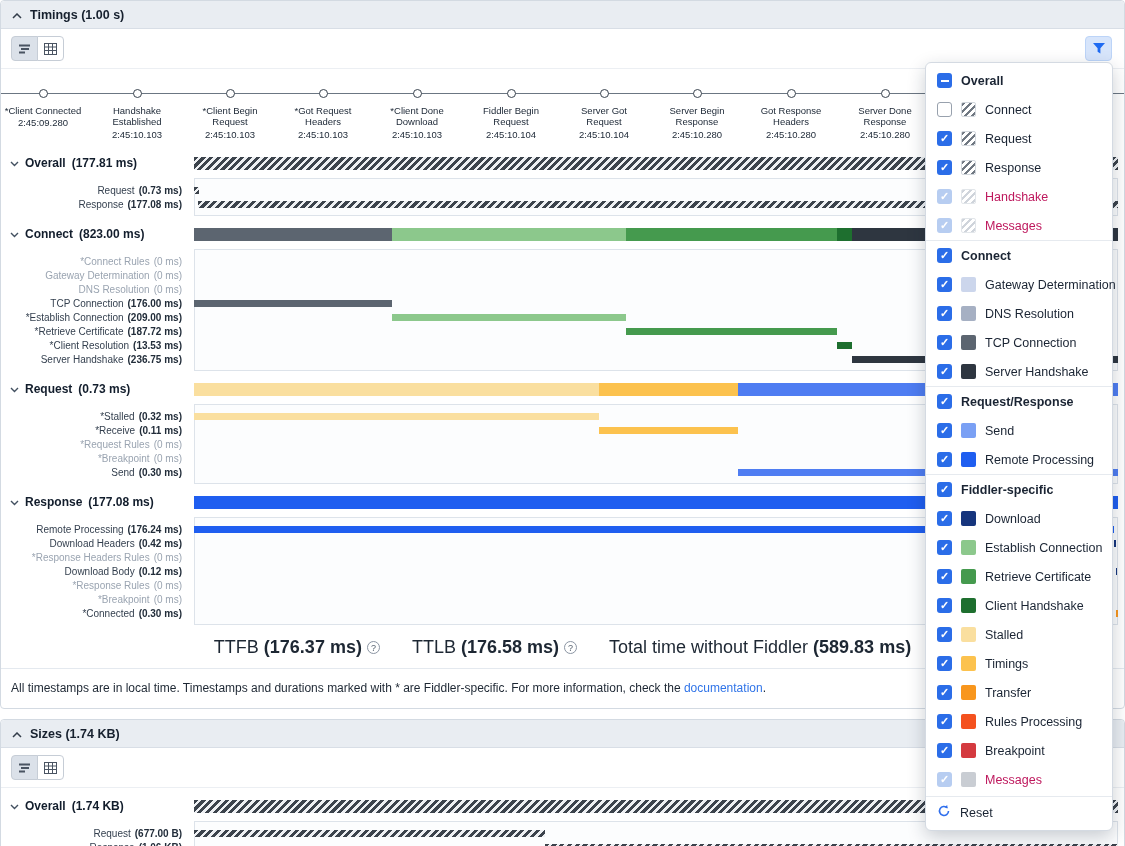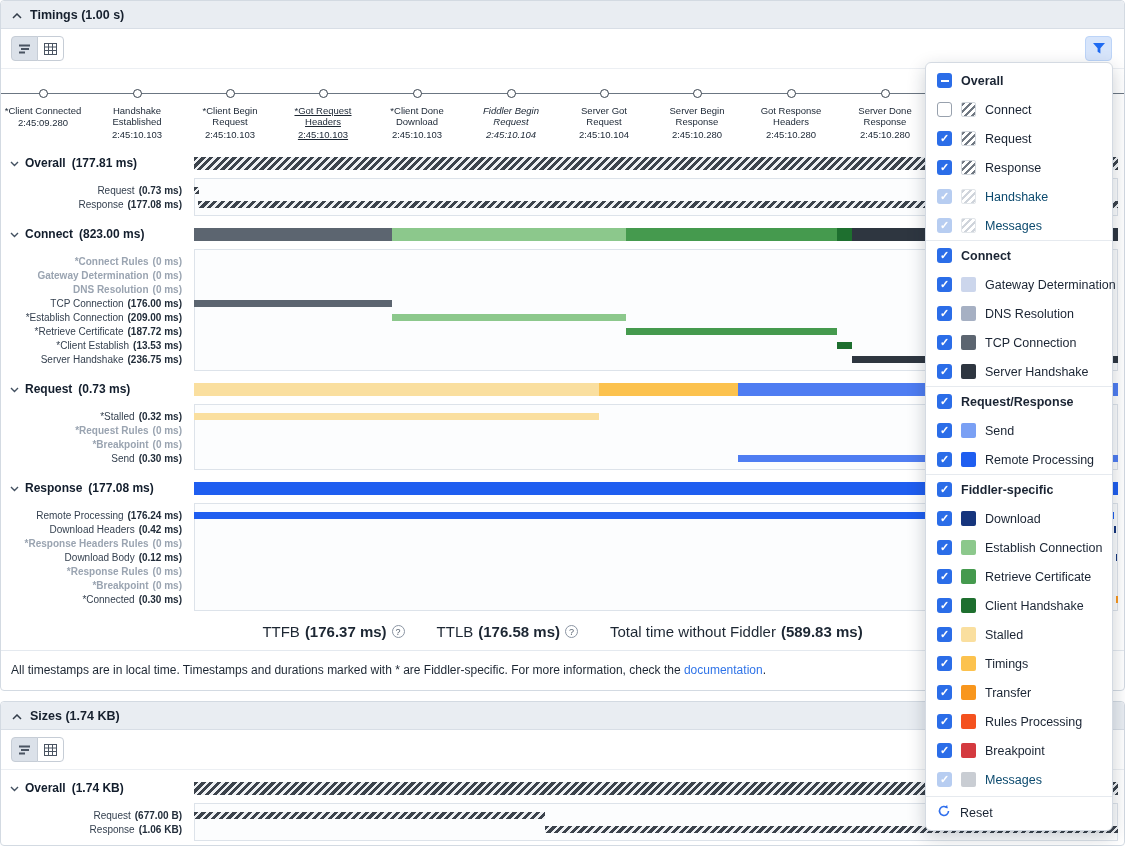--- a/index.html
+++ b/index.html
@@ -36,40 +36,40 @@
   .bararea.summary{height:13px;}
   .bararea.sub{height:7px;}
   .bar{position:absolute;top:0;height:100%;}
   .hatch{background:repeating-linear-gradient(135deg,#3c434c 0 3px,#eef0f3 3px 5.5px);}
   .subrows{position:relative;padding:5px 0;margin-bottom:4px;}
   .subbox{position:absolute;left:193px;right:6px;top:0;bottom:0;background:#fcfdfe;border:1px solid #dde3ea;box-sizing:border-box;}
   .subrow{display:flex;align-items:center;height:14px;}
   .sublabel{display:flex;justify-content:flex-end;align-items:center;gap:4px;padding-right:12px;font-size:10px;}
   .row-name{color:#333f4e;}
   .row-val{font-weight:bold;color:#222d3a;}
-  .sublabel.muted .row-name,.sublabel.muted .row-val{color:#9aa4b1;font-weight:bold;}
+  .sublabel.muted .row-name,.sublabel.muted .row-val{color:#9aa4b1;font-weight:normal;}
 
   
-  .stats{display:flex;justify-content:center;gap:32px;align-items:center;margin:12px 0 2px;font-size:15px;}
+  .stats{display:flex;justify-content:center;gap:32px;align-items:center;margin:12px 0 2px;font-size:18px;}
   .stat{display:inline-flex;align-items:center;gap:5px;}
   .stat-val{font-weight:bold;}
   .helpdot{display:none;}
   .helpdot.help{display:inline-flex;width:13px;height:13px;box-sizing:border-box;border:1px solid #8b95a3;border-radius:50%;
     align-items:center;justify-content:center;font-size:9px;color:#55606e;cursor:pointer;}
   .helpdot.help::after{content:"?";}
   .note{border-top:1px solid #e4e9ef;margin-top:10px;padding:12px 10px 13px;font-size:12px;color:#1d2733;}
   .note a{color:#3074e8;text-decoration:none;cursor:pointer;}
 
   
   .dropdown{position:absolute;left:925px;top:62px;width:188px;box-sizing:border-box;background:#fff;border:1px solid #d4dae2;
     border-radius:6px;box-shadow:0 6px 18px rgba(20,30,50,.22);z-index:30;padding:3px 0 2px;}
   .f-row{display:flex;align-items:center;gap:9px;height:29px;padding:0 11px;font-size:12.5px;cursor:pointer;}
   .f-row.sep{border-top:1px solid #e6eaef;}
   .f-row.bold .f-label{font-weight:bold;}
-  .f-row.disabled .f-label{color:#0c4a6e;}
+  .f-row.disabled .f-label{color:#be185d;}
   .f-label{color:#1a2433;white-space:nowrap;}
   .cb{width:15px;height:15px;border-radius:3px;flex:0 0 auto;display:flex;align-items:center;justify-content:center;box-sizing:border-box;}
   .cb-on{background:#2b6de8;}
   .cb-on::after{content:"\2713";color:#fff;font-size:11px;font-weight:bold;line-height:1;}
   .cb-off{background:#fff;border:1.6px solid #98a1ad;}
   .cb-ind{background:#2b6de8;}
   .cb-ind::after{content:"";width:8px;height:2px;background:#fff;display:block;}
   .cb-disabled{background:#b7cdf1 !important;}
   .swatch{width:15px;height:15px;border-radius:2px;flex:0 0 auto;box-sizing:border-box;}
   .hatch-dark{background:repeating-linear-gradient(135deg,#707882 0 2.5px,#fff 2.5px 5px);border:1px solid #d2d7dd;}
@@ -130,33 +130,33 @@
         <div class="tlname">Handshake Established</div>
         <div class="tltime">2:45:10.103</div>
       </div>
 
       <div class="milestone" style="left: 229px;">
         <div class="tldot"></div>
         <div class="tlname">*Client Begin Request</div>
         <div class="tltime">2:45:10.103</div>
       </div>
 
-      <div class="milestone" style="left: 322px; text-decoration: underline;">
+      <div class="milestone" style="left: 322px;">
         <div class="tldot"></div>
         <div class="tlname">*Got Request Headers</div>
         <div class="tltime">2:45:10.103</div>
       </div>
 
       <div class="milestone" style="left: 416px;">
         <div class="tldot"></div>
         <div class="tlname">*Client Done Download</div>
         <div class="tltime">2:45:10.103</div>
       </div>
 
-      <div class="milestone" style="left: 510px; font-style: italic;">
+      <div class="milestone" style="left: 510px;">
         <div class="tldot"></div>
         <div class="tlname">Fiddler Begin Request</div>
         <div class="tltime">2:45:10.104</div>
       </div>
 
       <div class="milestone" style="left: 603px;">
         <div class="tldot"></div>
         <div class="tlname">Server Got Request</div>
         <div class="tltime">2:45:10.104</div>
       </div>
@@ -287,21 +287,21 @@
             <span class="row-name">*Retrieve Certificate</span>
             <span class="row-val">(187.72 ms)</span>
           </div>
           <div class="bararea sub">
             <div class="bar" style="left: 46.78%; width: 22.81%; background: rgb(69, 154, 78);"></div>
           </div>
         </div>
 
         <div class="subrow">
           <div class="leftcol sublabel">
-            <span class="row-name">*Client Establish</span>
+            <span class="row-name">*Client Resolution</span>
             <span class="row-val">(13.53 ms)</span>
           </div>
           <div class="bararea sub">
             <div class="bar" style="left: 69.59%; width: 1.64%; background: rgb(30, 111, 47);"></div>
           </div>
         </div>
 
         <div class="subrow">
           <div class="leftcol sublabel">
             <span class="row-name">Server Handshake</span>
@@ -335,20 +335,29 @@
         <div class="subrow">
           <div class="leftcol sublabel">
             <span class="row-name">*Stalled</span>
             <span class="row-val">(0.32 ms)</span>
           </div>
           <div class="bararea sub">
             <div class="bar" style="left: 0%; width: 43.84%; background: rgb(250, 223, 159);"></div>
           </div>
         </div>
 
+        <div class="subrow">
+          <div class="leftcol sublabel">
+            <span class="row-name">*Receive</span>
+            <span class="row-val">(0.11 ms)</span>
+          </div>
+          <div class="bararea sub">
+            <div class="bar" style="left: 43.84%; width: 15.07%; background: rgb(252, 194, 78);"></div>
+          </div>
+        </div>
 
         <div class="subrow">
           <div class="leftcol sublabel muted">
             <span class="row-name">*Request Rules</span>
             <span class="row-val">(0 ms)</span>
           </div>
           <div class="bararea sub"></div>
         </div>
 
         <div class="subrow">

